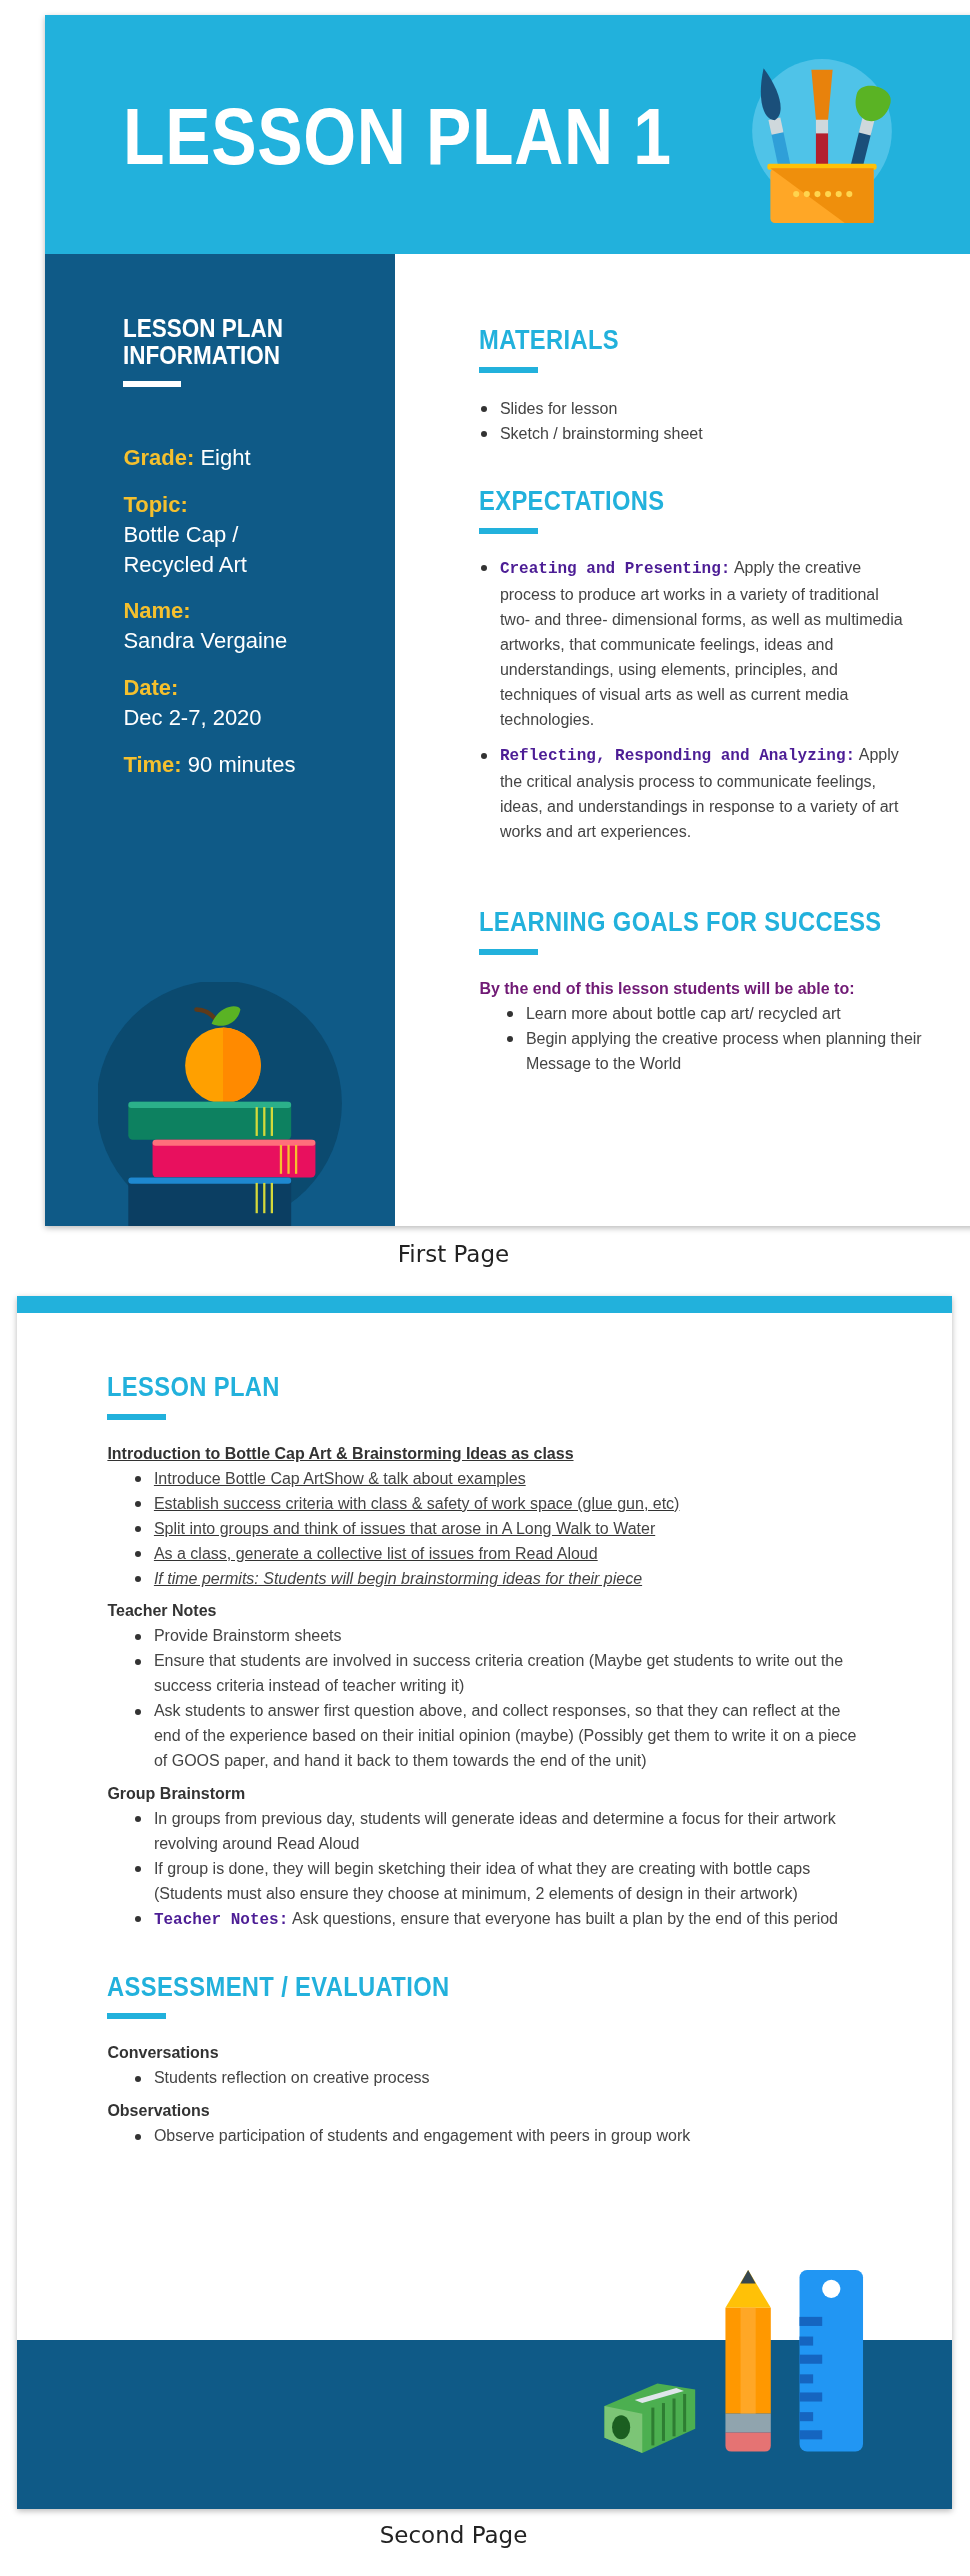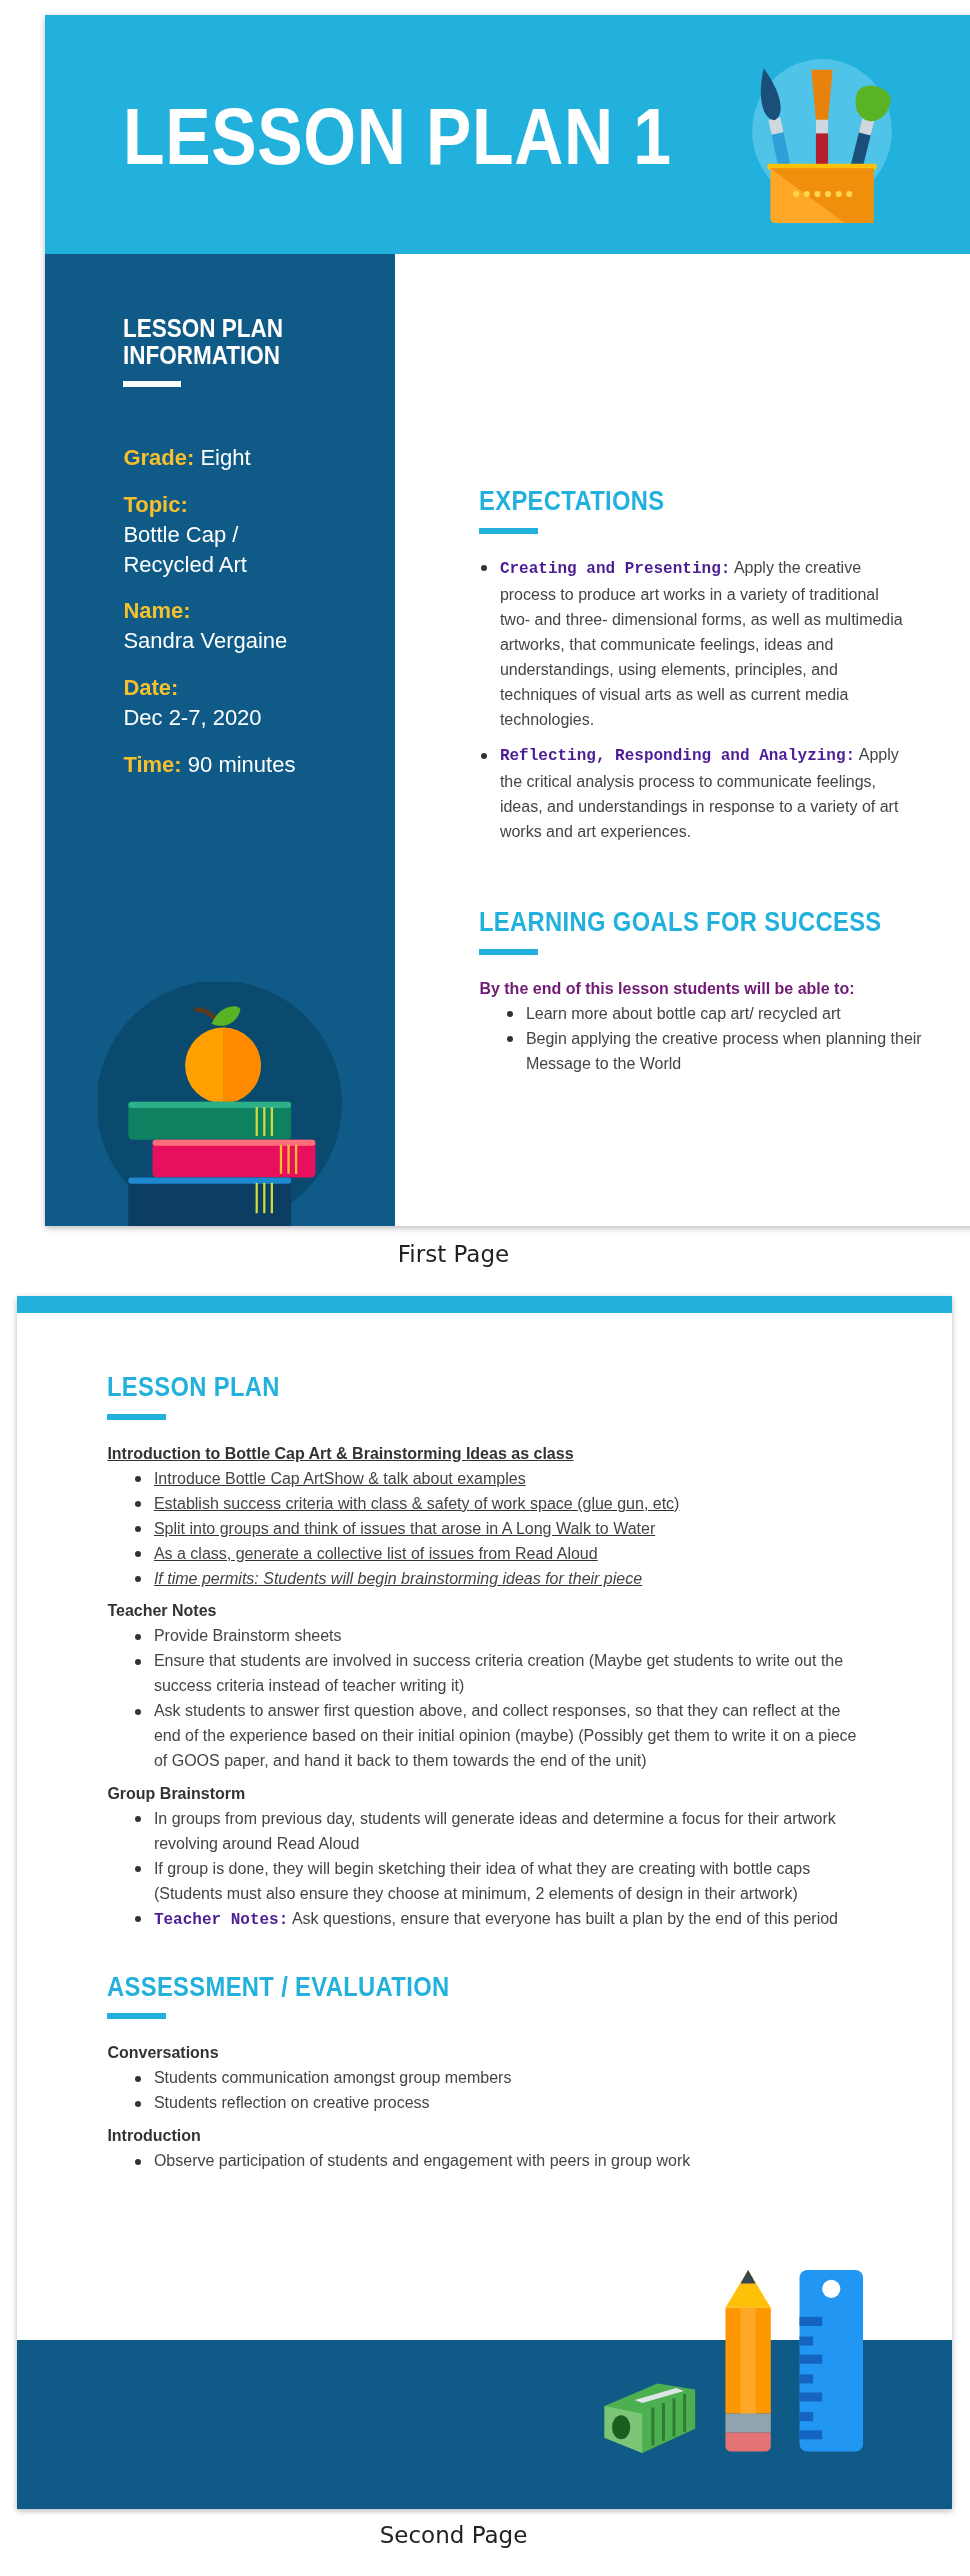--- a/index.html
+++ b/index.html
@@ -146,20 +146,28 @@
       <rect x="40" y="258" width="215" height="8" rx="4" fill="#1e88d0"></rect>
       <g fill="#d5d93a">
           <rect x="208" y="265" width="3" height="40"></rect>
           <rect x="218" y="265" width="3" height="40"></rect>
           <rect x="228" y="265" width="3" height="40"></rect>
         </g>
     </svg>
   </div>
 
   <div class="main">
+    <div class="sec" style="top:71px;">
+      <div class="sec-title">MATERIALS</div>
+      <div class="sec-rule"></div>
+      <ul class="bul" style="margin-top:23px;">
+        <li>Slides for lesson</li>
+        <li>Sketch / brainstorming sheet</li>
+      </ul>
+    </div>
 
     <div class="sec" style="top:232px;">
       <div class="sec-title">EXPECTATIONS</div>
       <div class="sec-rule"></div>
       <ul class="bul" style="margin-top:21px; width:424px;">
         <li style="margin-bottom:10.6px;"><b>Creating and Presenting:</b><span> Apply the creative process to produce art works in a variety of traditional two- and three- dimensional forms, as well as multimedia artworks, that communicate feelings, ideas and understandings, using elements, principles, and techniques of visual arts as well as current media technologies.</span></li>
         <li><b>Reflecting, Responding and Analyzing:</b><span> Apply the critical analysis process to communicate feelings, ideas, and understandings in response to a variety of art works and art experiences.</span></li>
       </ul>
     </div>
 
@@ -214,26 +222,25 @@
       </div>
     </div>
 
     <div style="margin-top:39px;">
       <div class="sec-title">ASSESSMENT / EVALUATION</div>
       <div class="sec-rule"></div>
 
       <div class="grp" style="margin-top:21px;">
         <div class="grp-title">Conversations</div>
         <ul class="bul indent">
-          <li>Students communication amongst group members</li>
           <li>Students reflection on creative process</li>
         </ul>
       </div>
       <div class="grp">
-        <div class="grp-title">Introduction</div>
+        <div class="grp-title">Observations</div>
         <ul class="bul indent">
           <li>Observe participation of students and engagement with peers in group work</li>
         </ul>
       </div>
     </div>
   </div>
 
   <div class="p2-footer"></div>
 
   <svg class="tools" viewBox="0 0 380 250">

